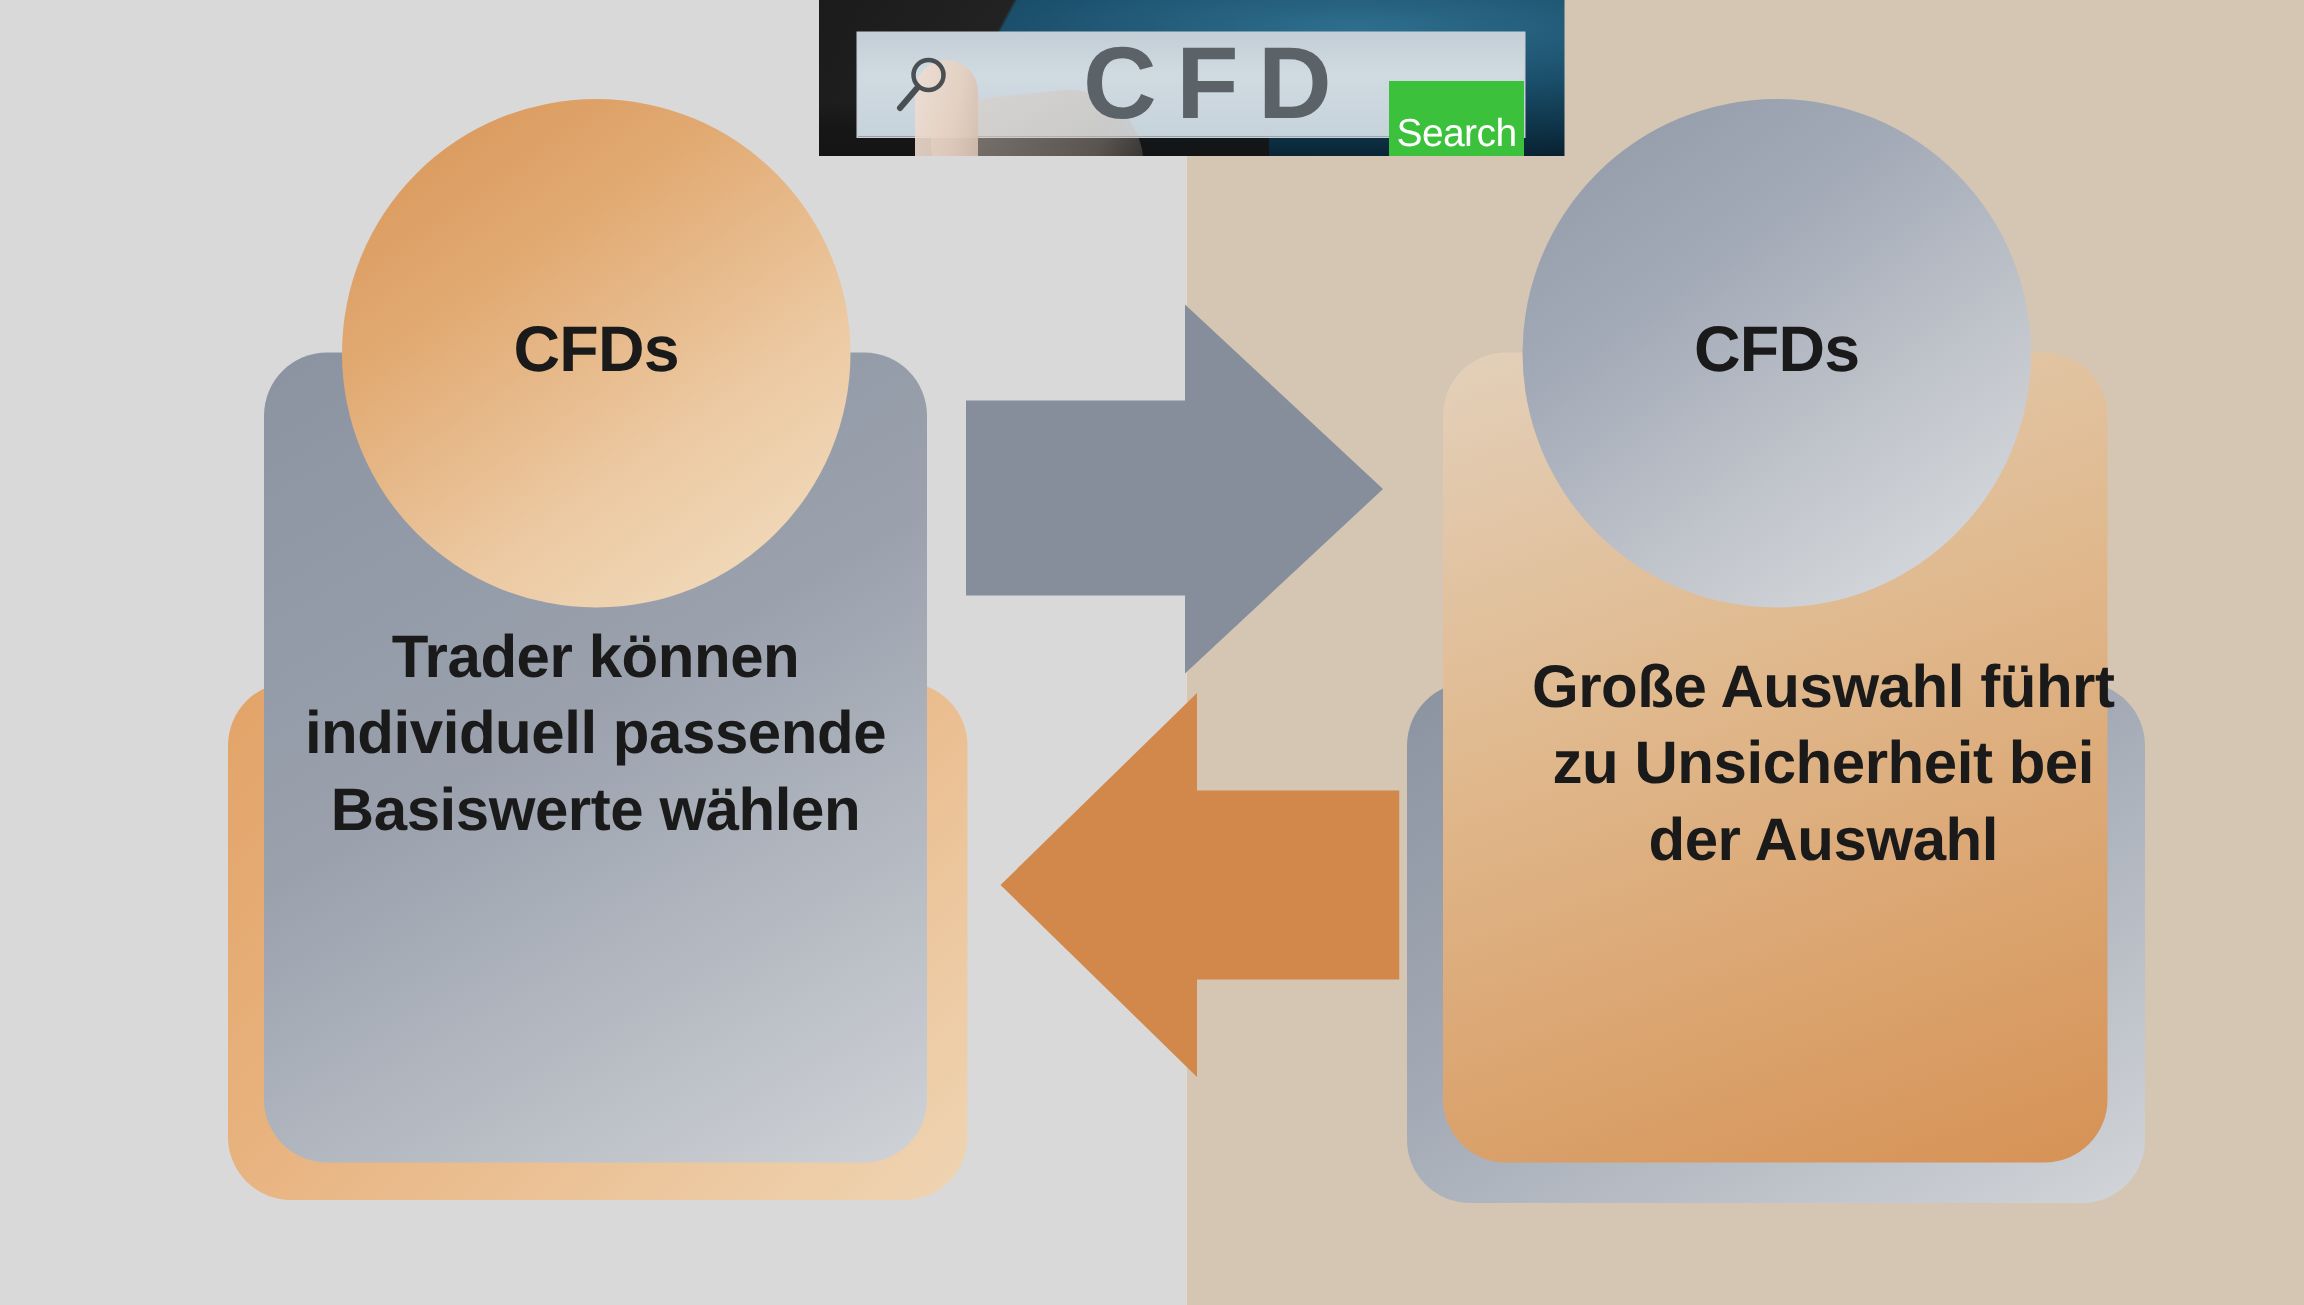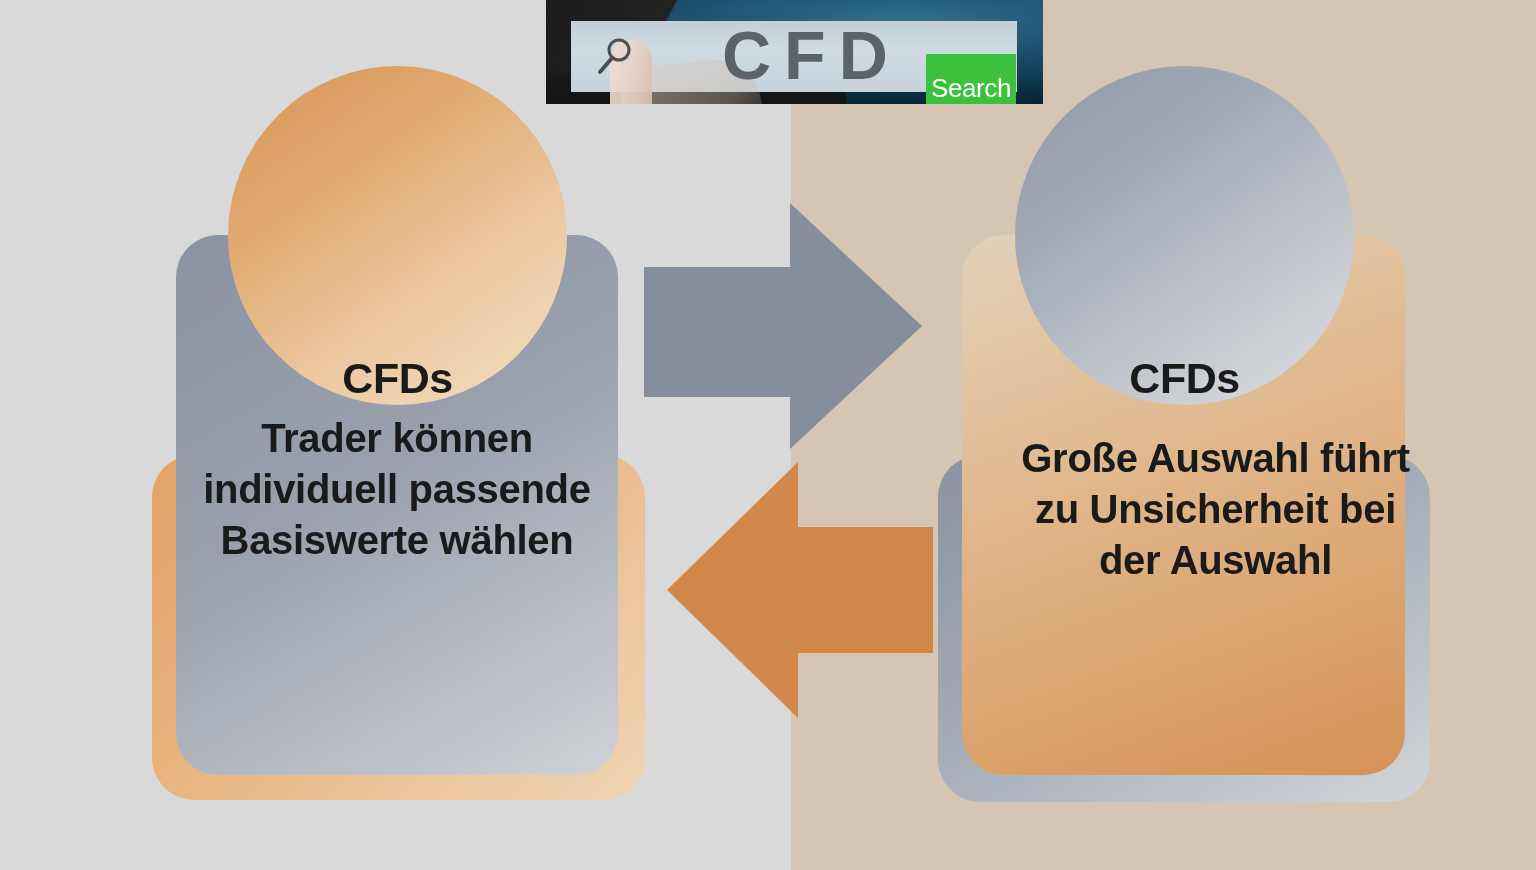--- a/index.html
+++ b/index.html
@@ -69,21 +69,21 @@
     box-sizing: border-box;
   }
   .card-left-front .card-text { top: 178px; text-align: center; }
   .card-right-front .card-text { top: 198px; margin-left: 32px; }
 
   
   .circle {
     position: absolute;
     border-radius: 50%;
     display: flex;
-    align-items: flex-end;
+    align-items: center;
     justify-content: center;
   }
   .circle-left {
     left: 228px; top: 66px;
     width: 339px; height: 339px;
     background: linear-gradient(145deg, #d79355 0%, #e1a971 32%, #ecc9a2 66%, #f2e0c4 100%);
   }
   .circle-right {
     left: 1015px; top: 66px;
     width: 339px; height: 339px;

